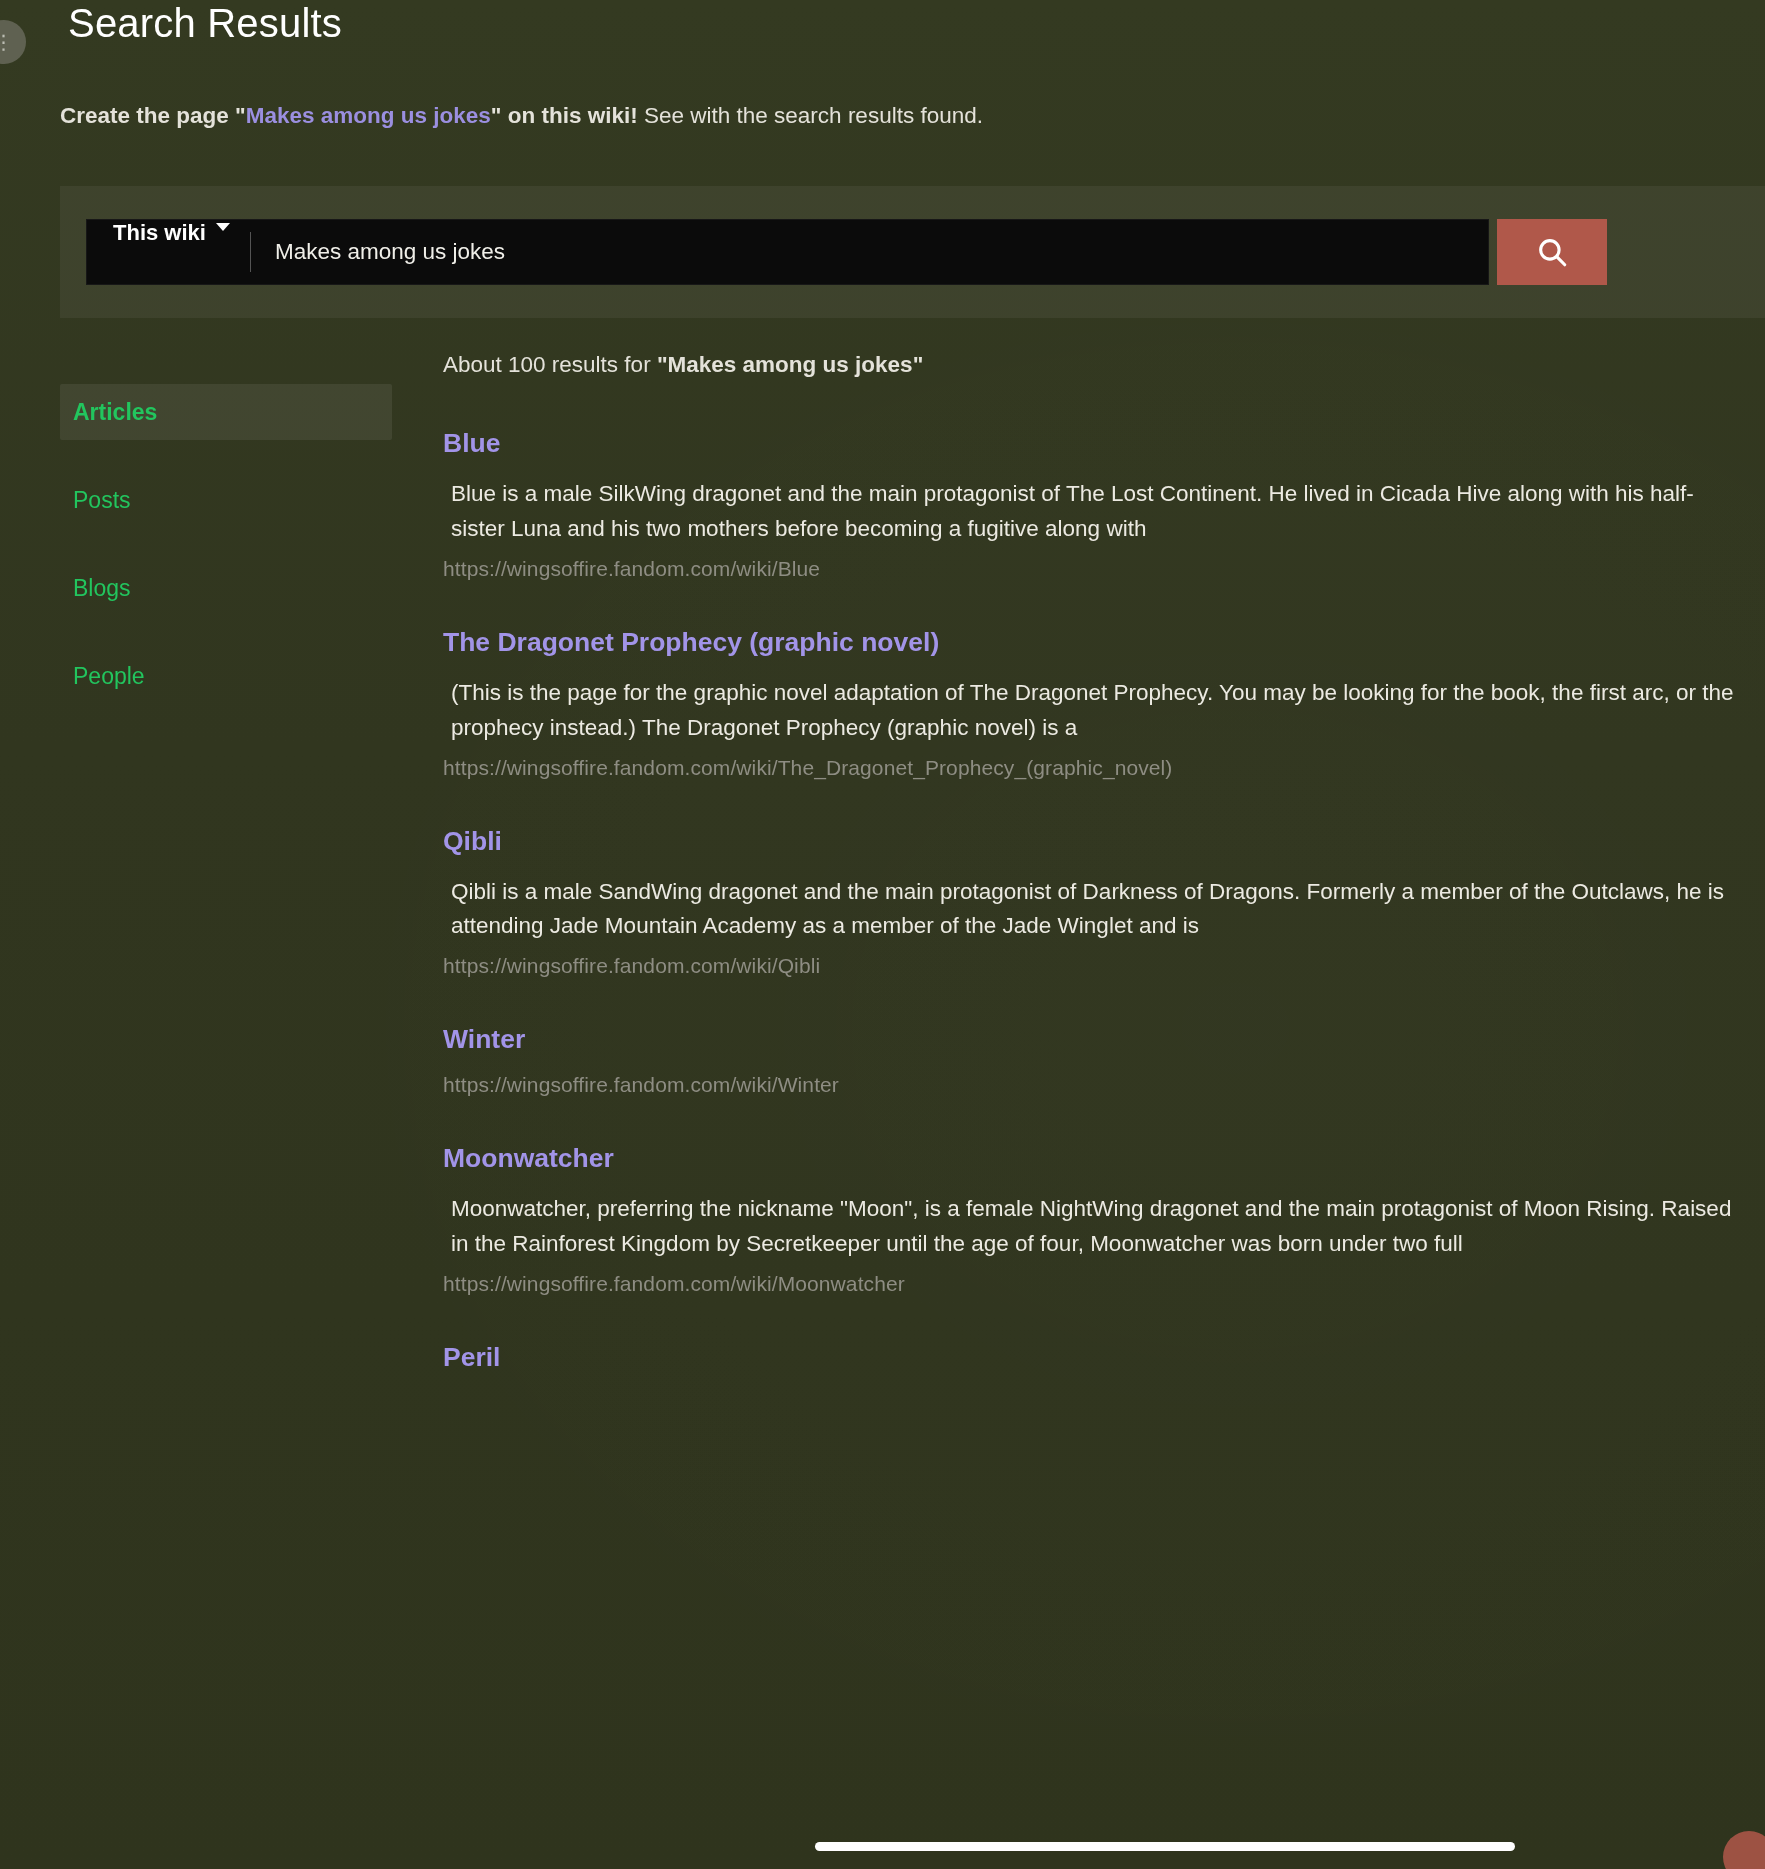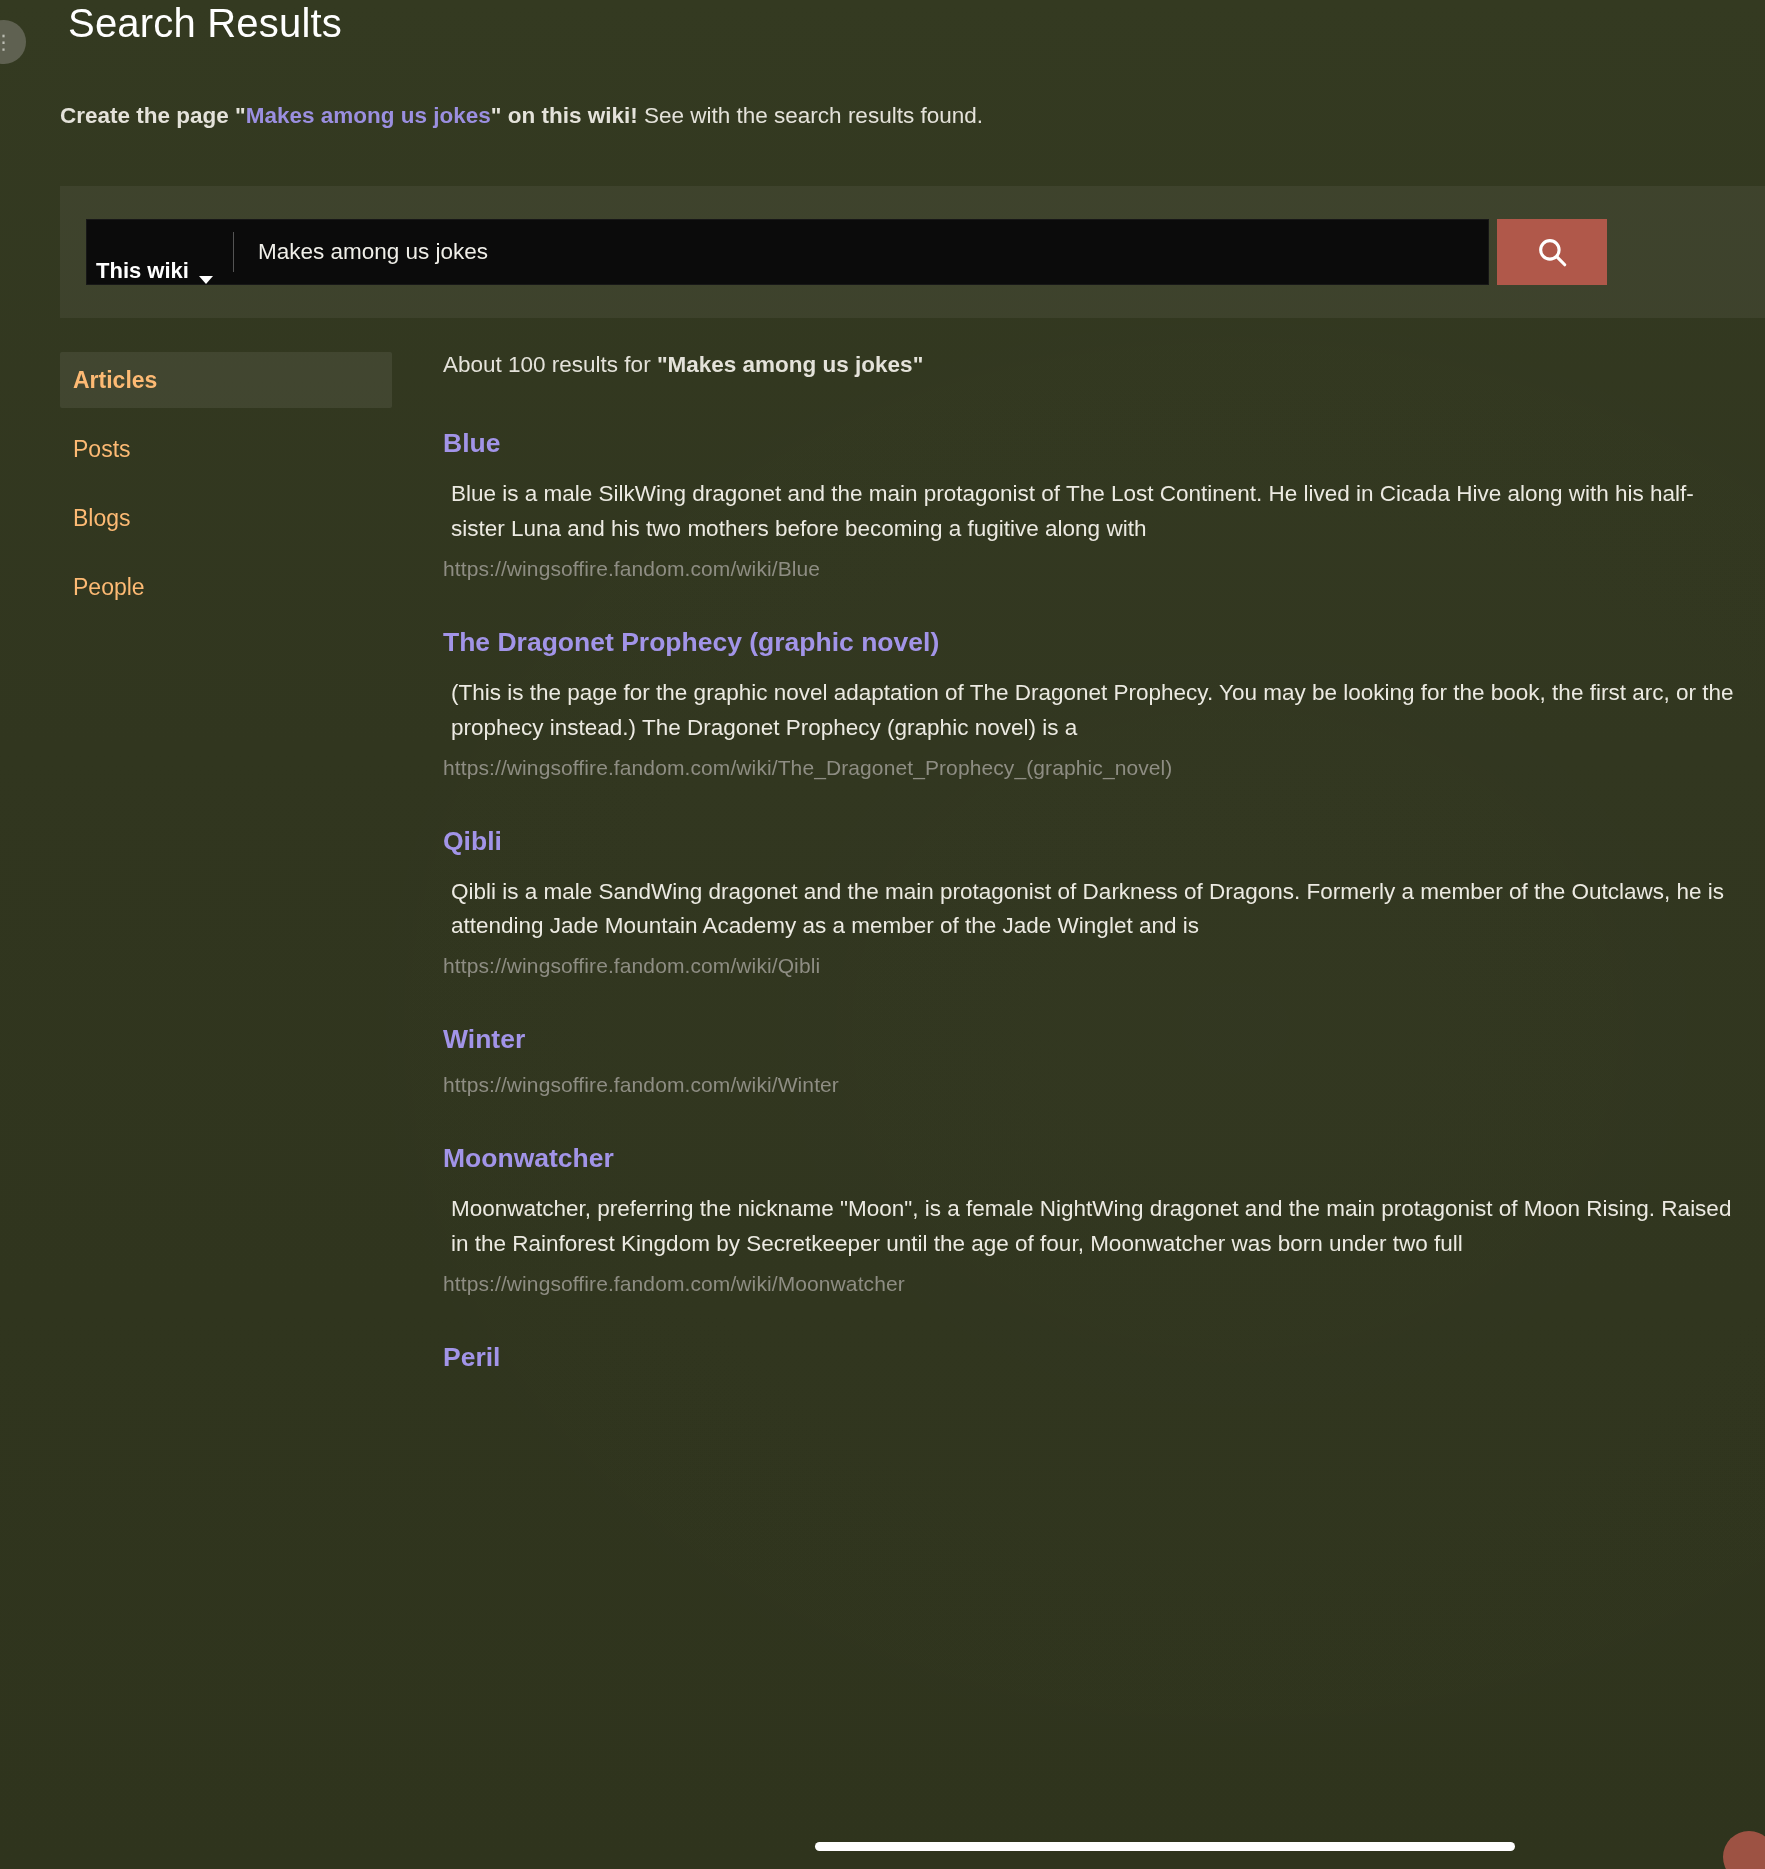--- a/index.html
+++ b/index.html
@@ -98,23 +98,23 @@
   .search-box {
     display: flex;
     align-items: center;
     width: 1403px;
     height: 66px;
     background: #0b0b0b;
     border: 1px solid #171717;
   }
   .scope-select {
     display: flex;
-    align-items: flex-end;
+    align-items: flex-start;
     gap: 10px;
-    padding: 0 20px 0 9px;
+    padding: 0 20px 0 26px;
     height: 100%;
     color: #ffffff;
     font-size: 22px;
     font-weight: 700;
     cursor: pointer;
     white-space: nowrap;
   }
   .caret {
     width: 0; height: 0;
     border-left: 7px solid transparent;
@@ -163,23 +163,24 @@
     left: 60px;
     top: 0;
     width: 332px;
   }
   .side-item {
     height: 56px;
     display: flex;
     align-items: center;
     padding-left: 13px;
     font-size: 23px;
-    color: #fdba74;
+    color: #22c55e;
     cursor: pointer;
     margin-bottom: 13px;
+    margin-top: 32px;
   }
   .side-item.active {
     background: rgba(255,255,255,0.075);
     font-weight: 700;
     border-radius: 2px;
   }
 
   .results {
     position: absolute;
     left: 443px;

